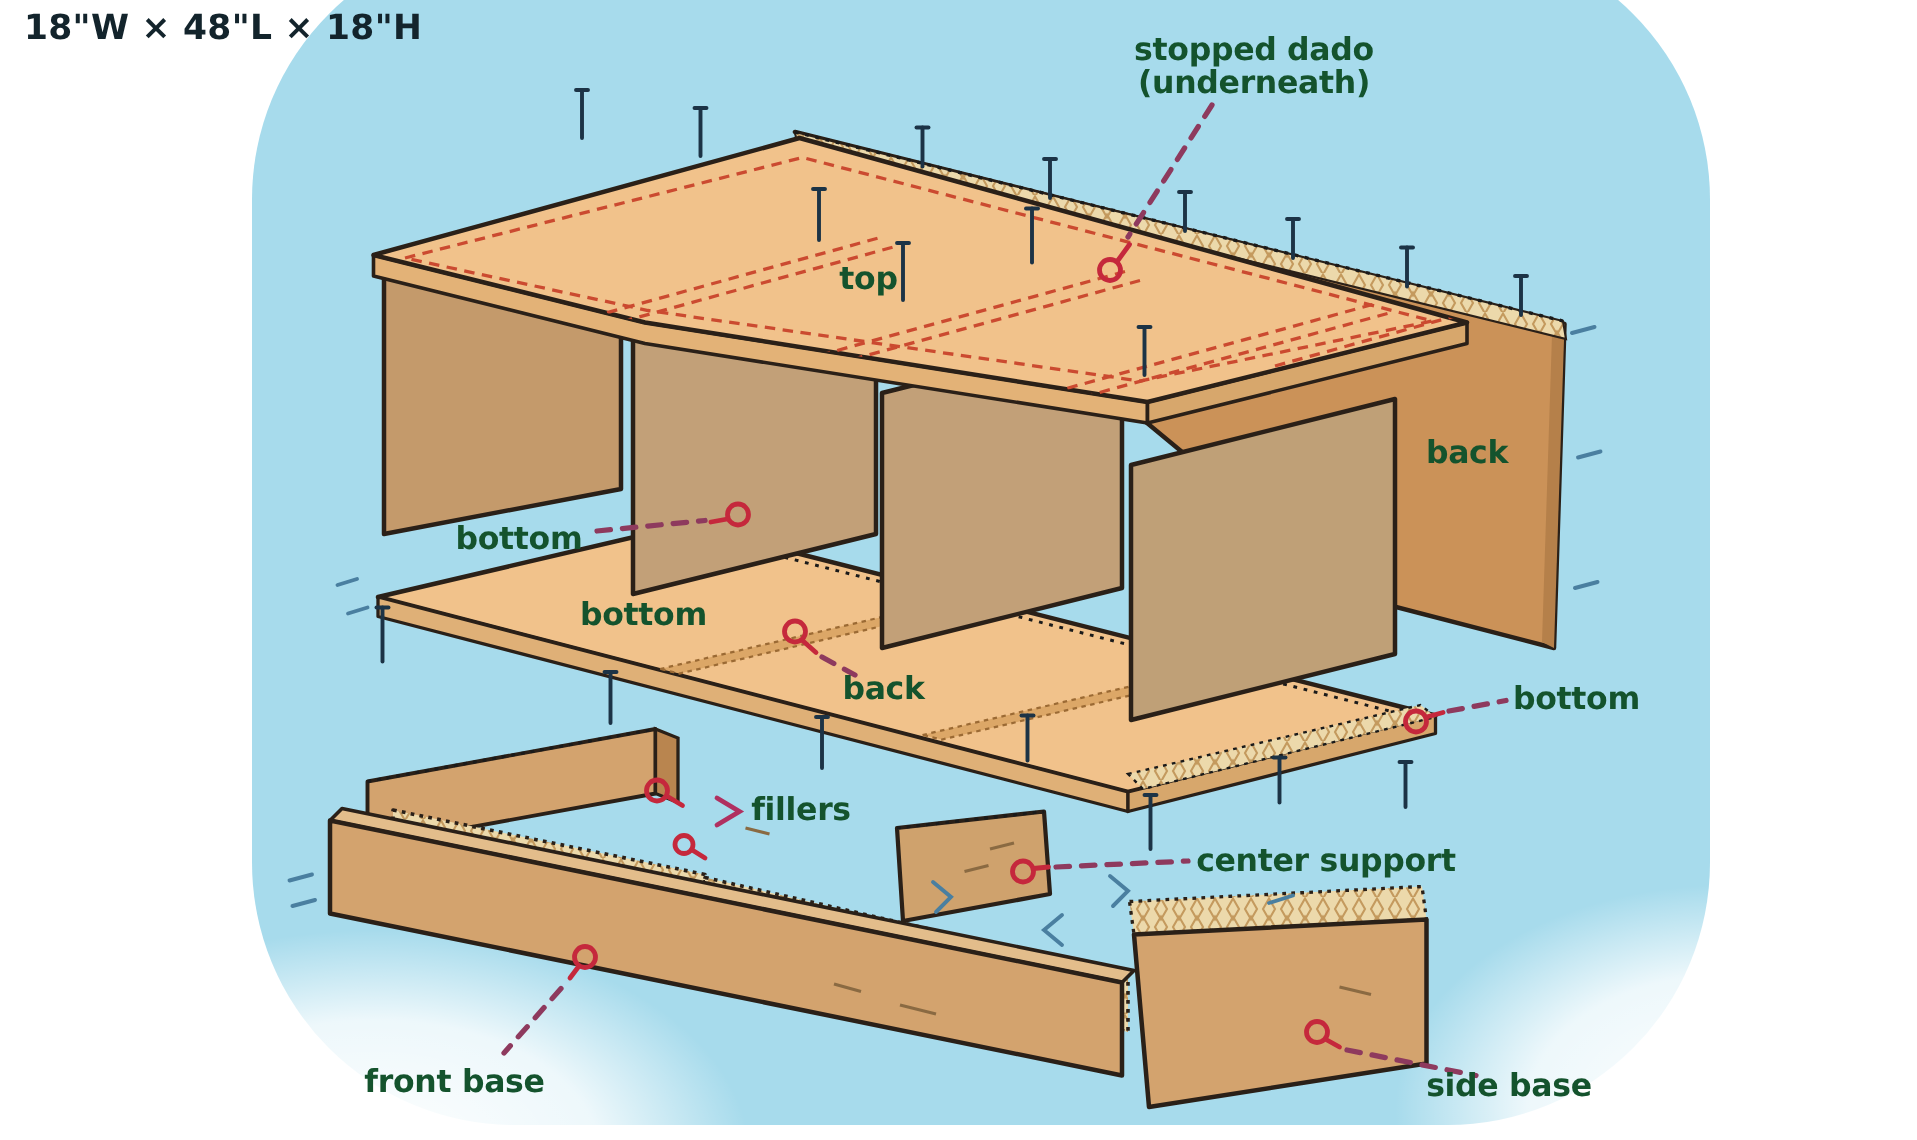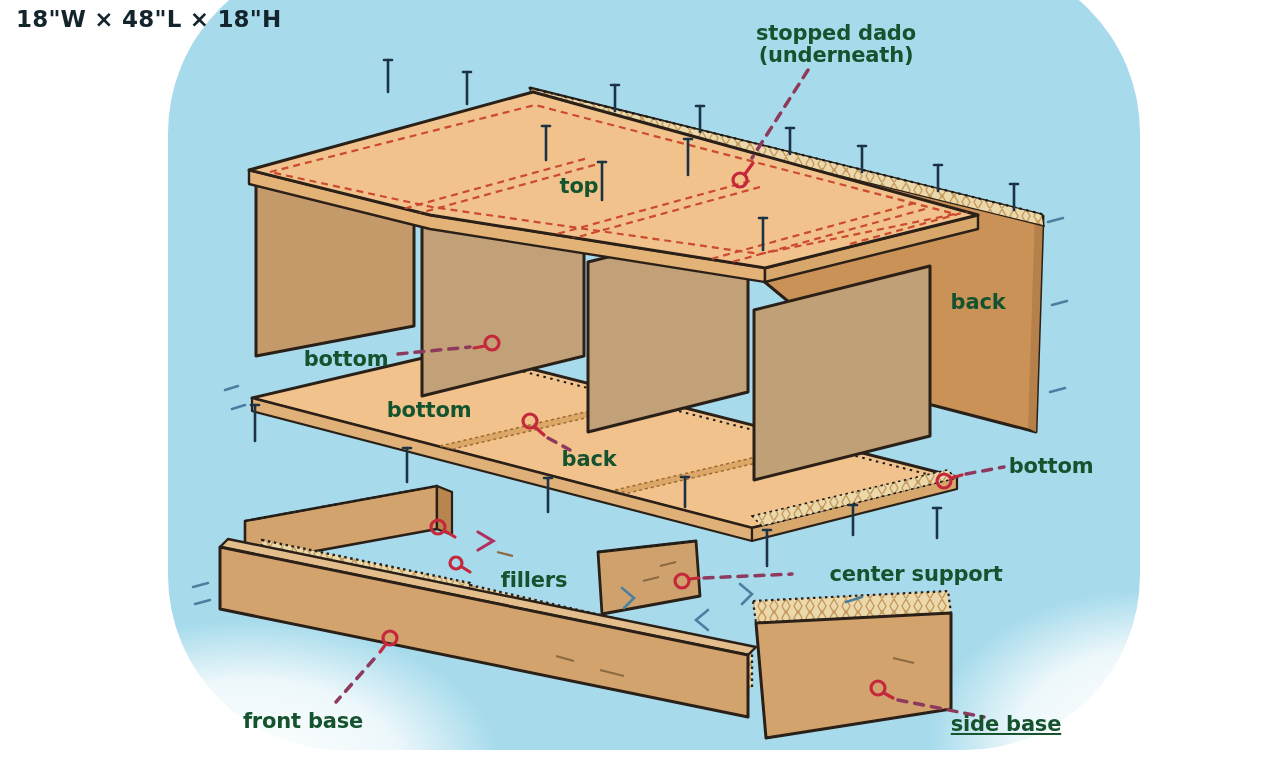--- a/index.html
+++ b/index.html
@@ -237,18 +237,18 @@
 <div class="lbl" style="left:836px;top:44px;">
   <div>stopped dado</div>
   <div>(underneath)</div>
 </div>
 <div class="lbl" style="left:579px;top:186px;">top</div>
 <div class="lbl" style="left:978px;top:302px;">back</div>
 <div class="lbl" style="left:346px;top:359px;">bottom</div>
 <div class="lbl" style="left:409px;top:410px;margin-left:20px;">bottom</div>
 <div class="lbl" style="left:589px;top:459px;">back</div>
 <div class="lbl" style="left:1051px;top:466px;">bottom</div>
-<div class="lbl" style="left:534px;top:540px;margin-top:40px;">fillers</div>
-<div class="lbl" style="left:916px;top:574px;">center support</div>
+<div class="lbl" style="left:534px;top:540px;">fillers</div>
+<div class="lbl" style="left:884px;top:574px;">center support</div>
 <div class="lbl" style="left:303px;top:721px;">front base</div>
-<div class="lbl" style="left:1006px;top:724px;text-decoration:underline;">side base</div>
+<div class="lbl" style="left:1006px;top:724px;">side base</div>
 
 </div>
 
 </body></html>

